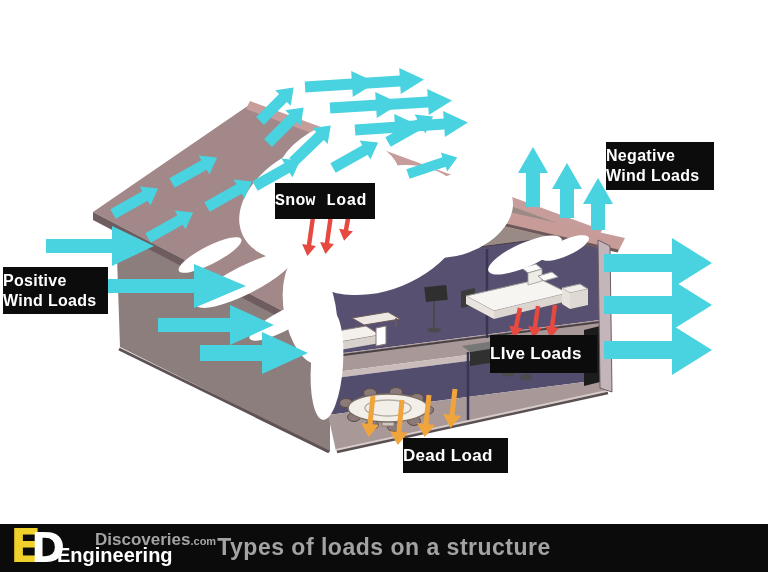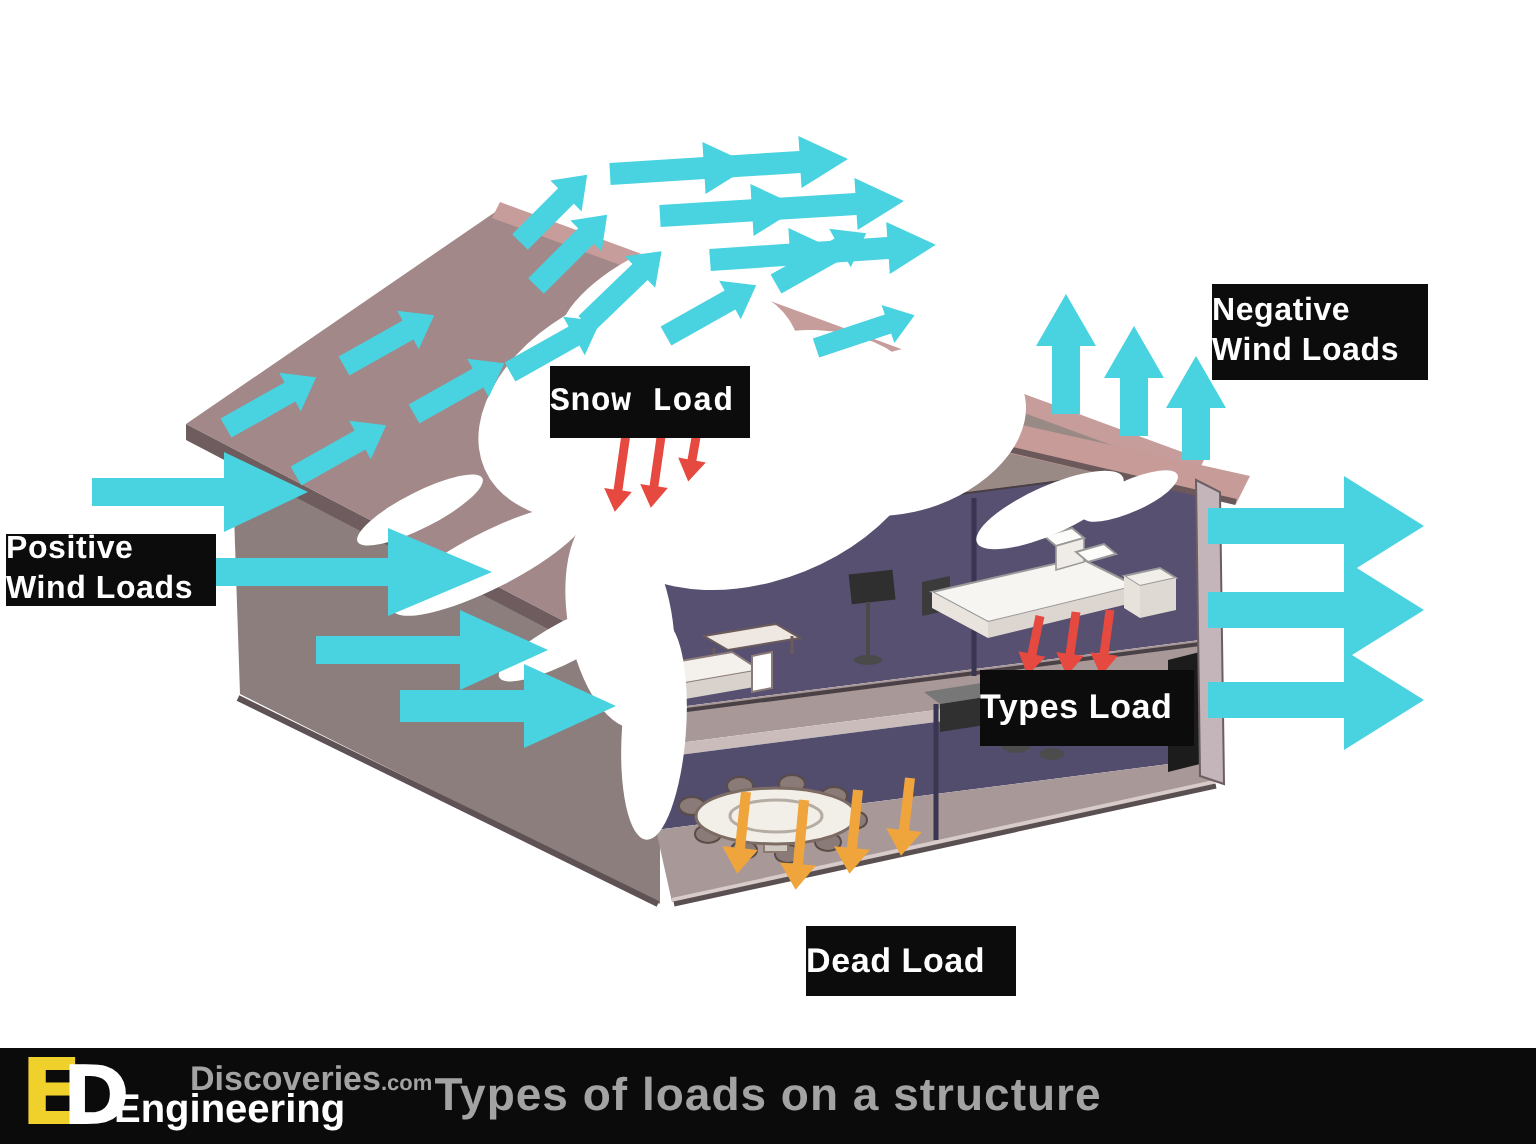--- a/index.html
+++ b/index.html
@@ -6,24 +6,24 @@
   #stage{position:relative;width:768px;height:572px;overflow:hidden;background:#ffffff;
          font-family:"Liberation Sans",sans-serif;}
   svg{position:absolute;left:0;top:0;}
   .c{fill:#49d2e0;}
   .r{fill:#e6493f;}
   .o{fill:#f0a53c;}
   .lbl{position:absolute;background:#0c0c0c;color:#ffffff;font-weight:bold;
        display:flex;flex-direction:column;align-items:flex-start;justify-content:center;
        text-align:center;letter-spacing:.3px;line-height:1.25;}
   #lbl-snow{left:275px;top:183px;width:100px;height:36px;font-size:16.5px;font-family:Liberation Mono, monospace;}
-  #lbl-pos{left:3px;top:267px;width:105px;height:36px;font-size:16px;}
+  #lbl-pos{left:3px;top:267px;width:105px;height:47px;font-size:16px;}
   #lbl-neg{left:606px;top:142px;width:108px;height:48px;font-size:16px;}
   #lbl-live{left:490px;top:335px;width:107px;height:38px;font-size:17px;}
-  #lbl-dead{left:403px;top:438px;width:105px;height:35px;font-size:17px;margin-top:25px;}
+  #lbl-dead{left:403px;top:438px;width:105px;height:35px;font-size:17px;}
   #footer{position:absolute;left:0;top:524px;width:768px;height:48px;background:#0b0b0b;}
   #logo-e{position:absolute;left:10px;top:-5px;color:#f0d02a;
           font:bold 46px "DejaVu Sans",sans-serif;}
   #logo-d{position:absolute;left:31px;top:0px;color:#ffffff;
           font:bold 41px "DejaVu Sans",sans-serif;}
   #brand-top{position:absolute;left:95px;top:6px;color:#a3a3a3;font-weight:bold;font-size:17px;}
   #brand-top span{font-size:11px;}
   #brand-bottom{position:absolute;left:57px;top:20px;color:#ffffff;font-weight:bold;font-size:20px;}
   #footer-title{position:absolute;left:0;right:0;top:10px;text-align:center;color:#a3a3a3;
           font-weight:bold;font-size:23px;letter-spacing:.5px;}
@@ -188,21 +188,21 @@
 </div>
 <div class="lbl" id="lbl-pos">
   <span>Positive</span>
   <span>Wind Loads</span>
 </div>
 <div class="lbl" id="lbl-neg">
   <span>Negative</span>
   <span>Wind Loads</span>
 </div>
 <div class="lbl" id="lbl-live">
-  <span>Types Load</span>
+  <span>LIve Loads</span>
 </div>
 <div class="lbl" id="lbl-dead">
   <span>Dead Load</span>
 </div>
 
 <div id="footer">
   <span id="logo-e">E</span>
   <span id="logo-d">D</span>
   <div id="brand-top"><b>Discoveries</b><span>.com</span></div>
   <div id="brand-bottom">Engineering</div>

